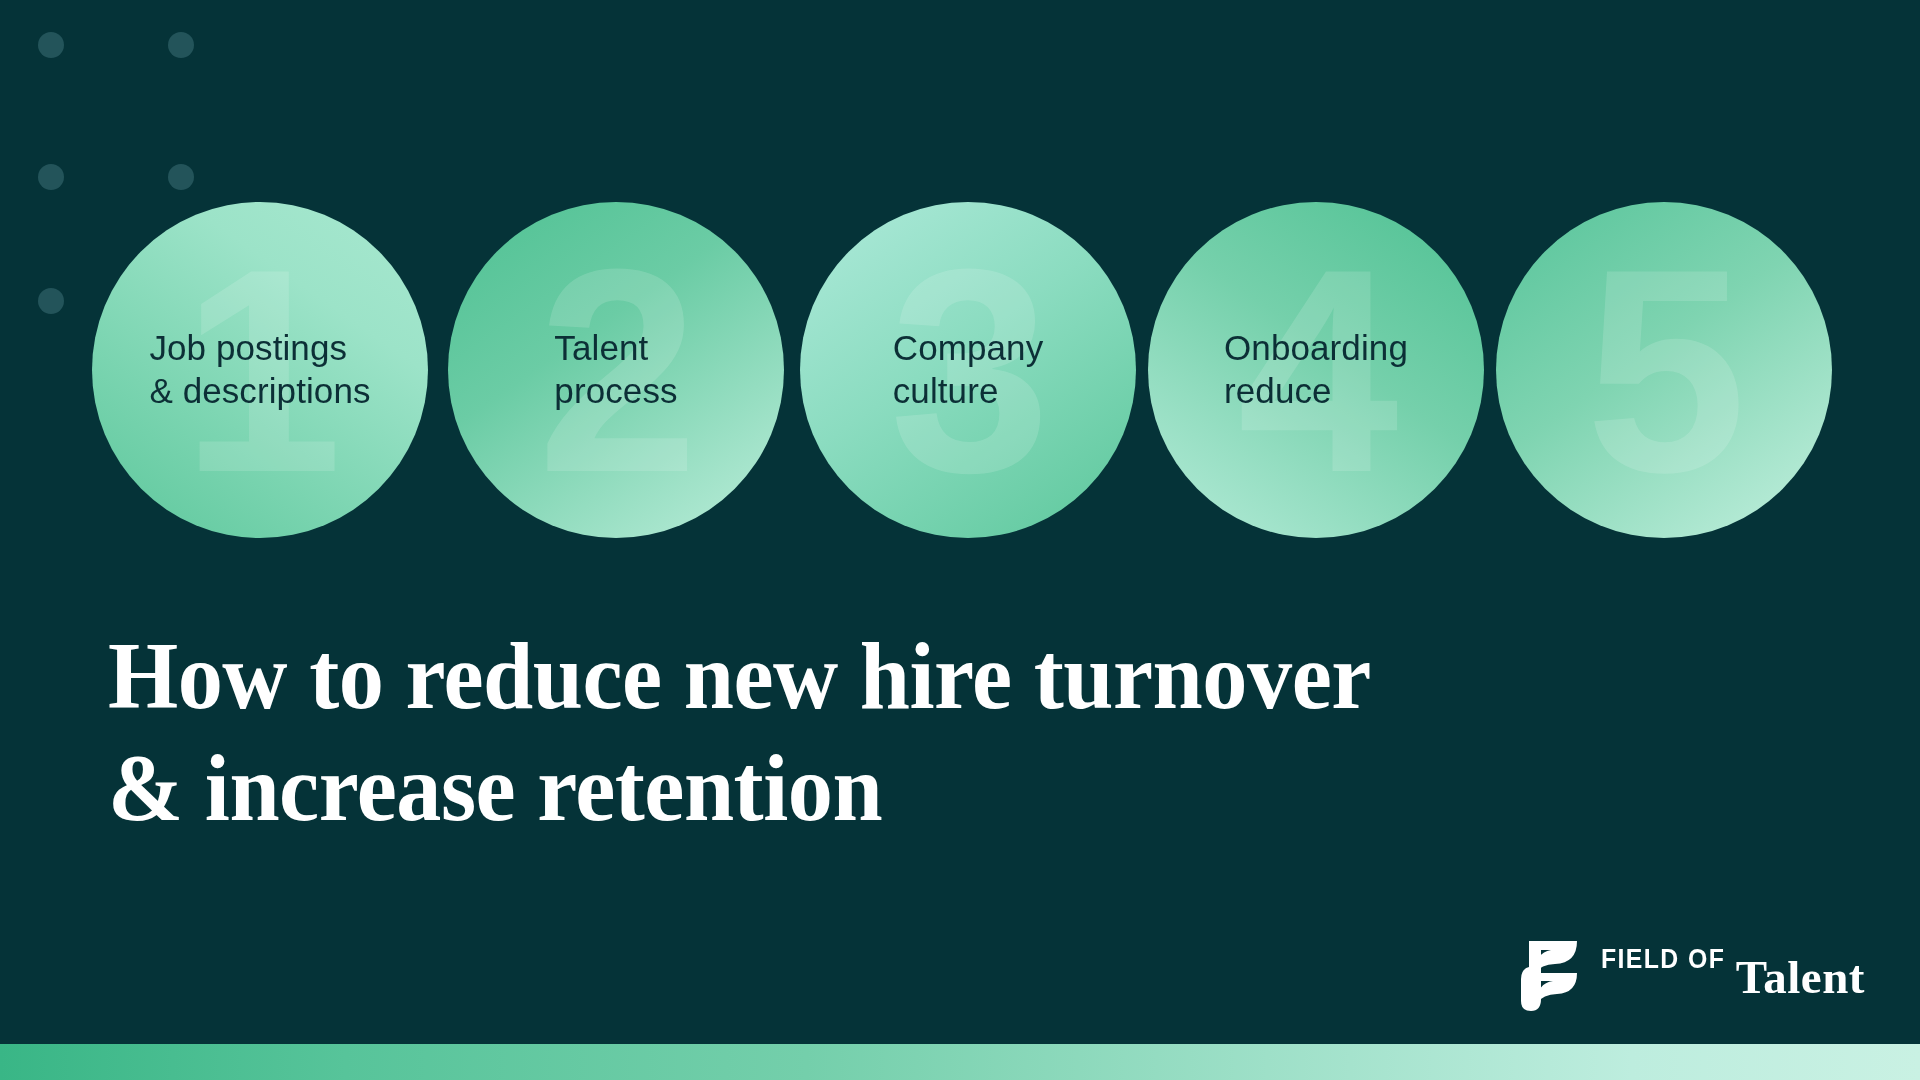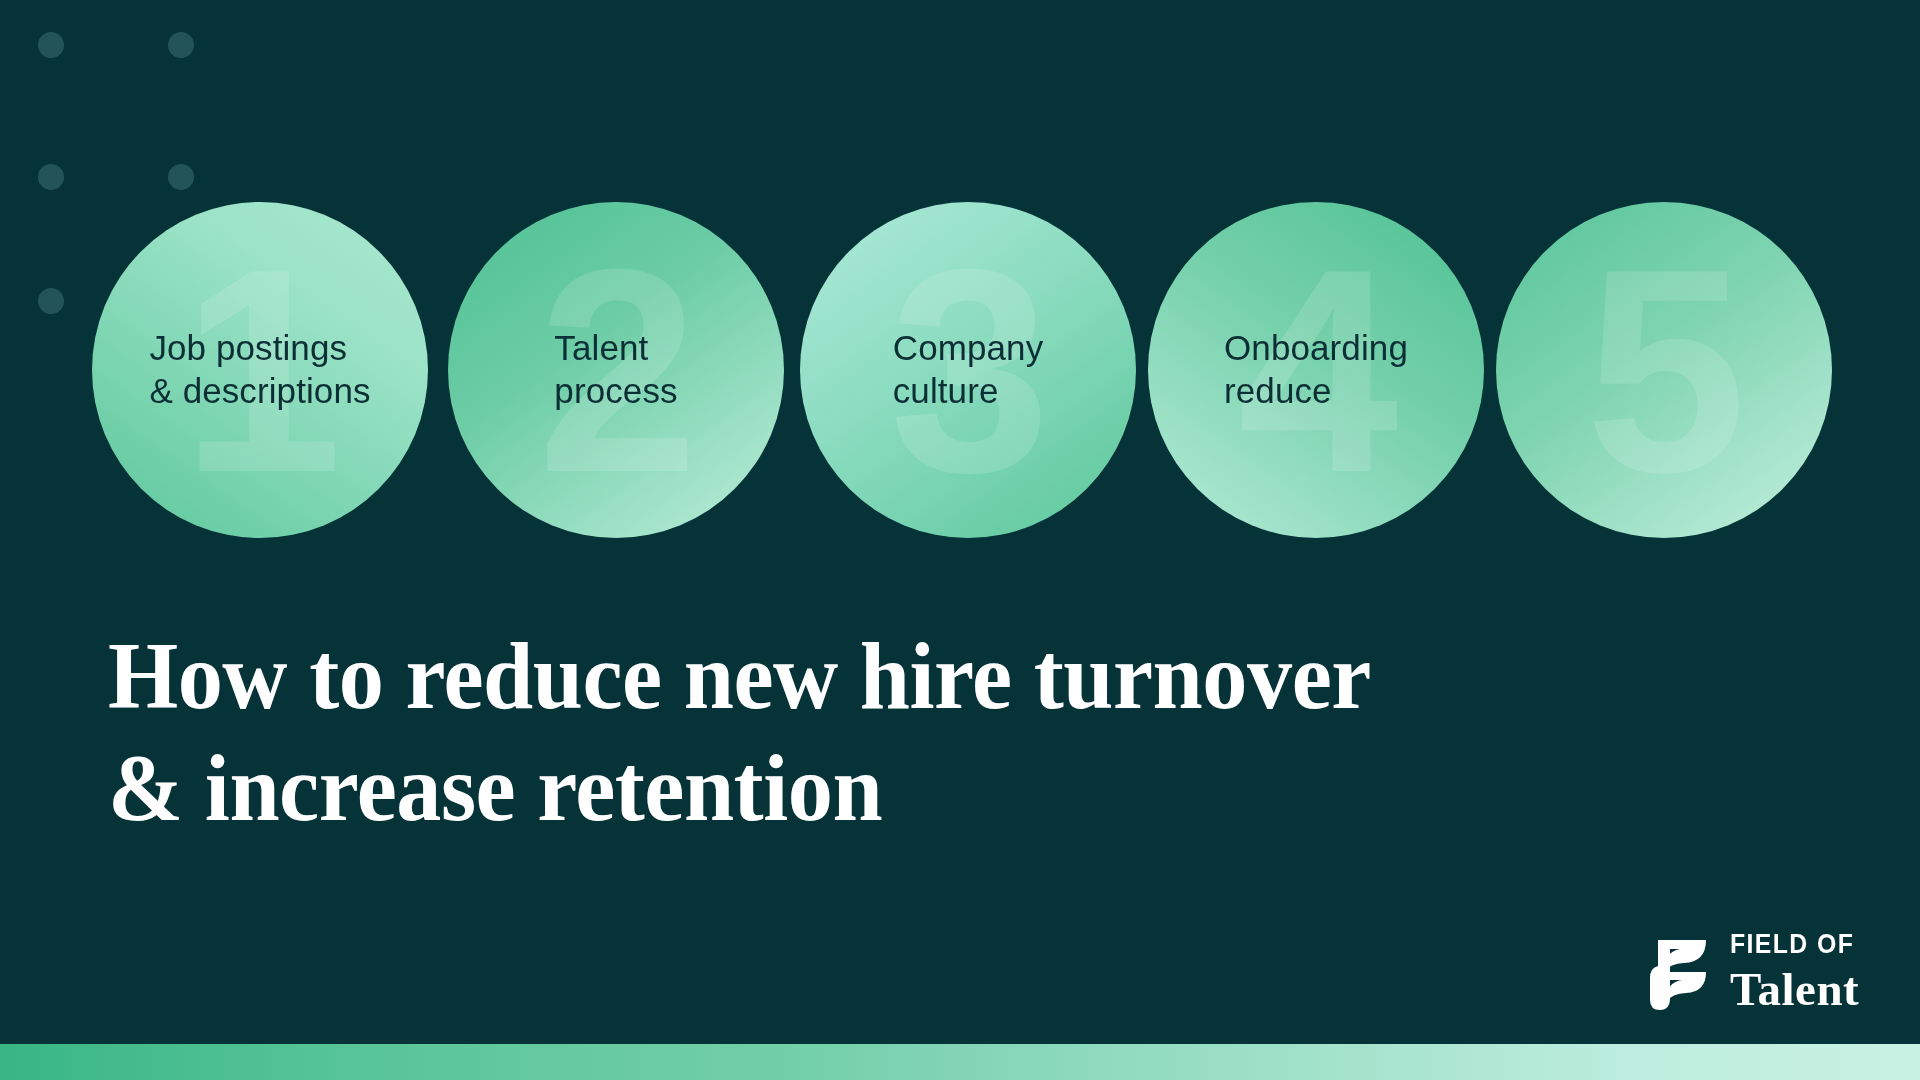--- a/index.html
+++ b/index.html
@@ -101,21 +101,21 @@
   
   .logo {
     position:absolute;
     right:55px;
     bottom:65px;
     display:flex;
     align-items:center;
     gap:16px;
   }
   .logo-mark { width:64px; height:82px; flex:0 0 auto; }
-  .logo-text { display:flex; flex-direction:column; justify-content:center; }
+  .logo-text { display:flex; flex-direction:row; justify-content:center; }
   .logo-top {
     font-family:"Liberation Sans", sans-serif;
     font-weight:700;
     font-size:27px;
     letter-spacing:1.5px;
     color:#ffffff;
     line-height:1;
     transform:scaleX(.92);
     transform-origin:left center;
   }

